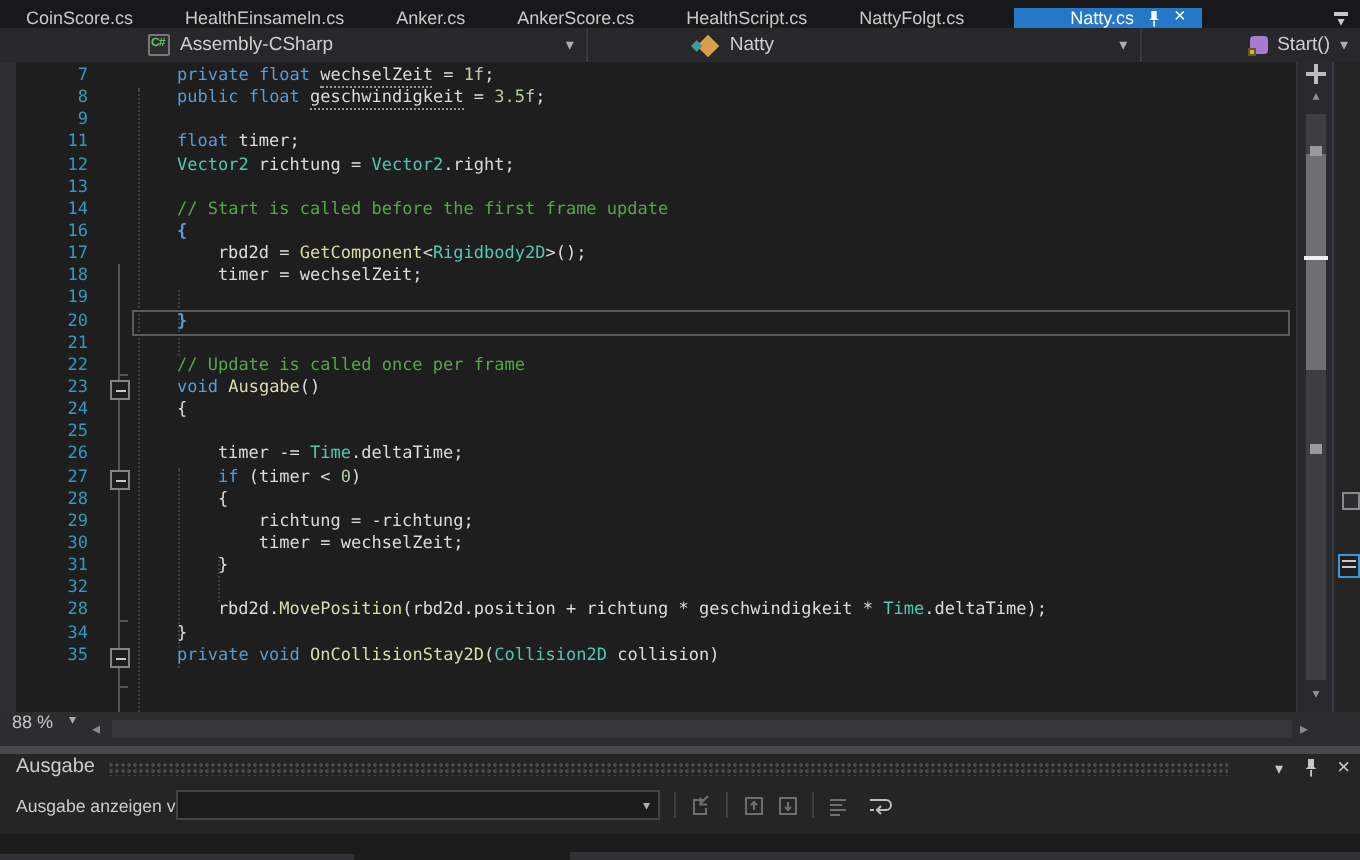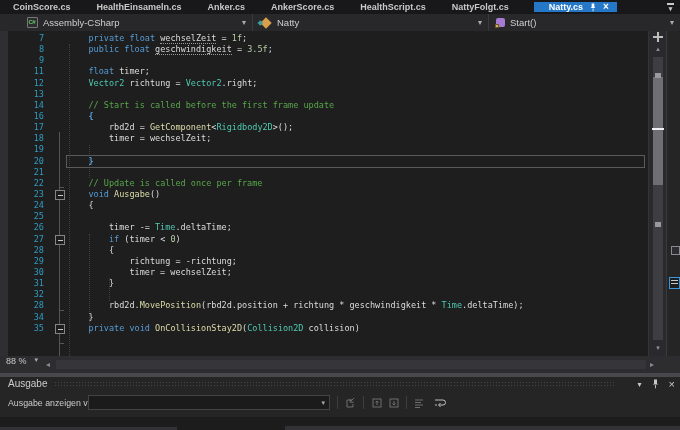--- a/index.html
+++ b/index.html
@@ -1,28 +1,28 @@
 <!DOCTYPE html>
 <html><head>
 <meta charset="utf-8">
 <style>
   html,body{margin:0;padding:0;background:#111;}
   #app{position:relative;width:680px;height:430px;background:#252526;overflow:hidden;
        font-family:"Liberation Sans",sans-serif;-webkit-font-smoothing:antialiased;}
   
-  .tabbar{position:absolute;left:0;top:0;width:680px;height:14px;background:#18181A;display:flex;align-items:center;font-weight:bold;}
+  .tabbar{position:absolute;left:0;top:0;width:680px;height:14px;background:#18181A;display:flex;align-items:flex-end;}
   .tab{display:flex;align-items:center;padding:0 13px;font-size:9px;color:#C9C9C9;white-space:nowrap;cursor:default;}
-  .tab.active{background:#2577C8;color:#fff;margin-left:12px;padding:0 8px 0 15px;gap:6px;}
+  .tab.active{background:#2577C8;color:#fff;margin-left:12px;padding:0 8px 0 28px;gap:6px;}
   .tab.active .tclose{font-size:10px;line-height:8px;color:#fff;}
   .ovf{margin-left:auto;margin-right:6px;display:flex;flex-direction:column;align-items:center;justify-content:center;color:#C8C8C8;}
   .ovf i{display:block;width:7px;height:2px;background:#C8C8C8;margin-bottom:1px;}
   .ovf span{font-size:7px;line-height:5px;}
   
   .navbar{position:absolute;left:0;top:14px;width:680px;height:17px;background:#28282B;display:flex;}
-  .nav-cell{display:flex;align-items:center;border-right:1px solid #3A3A3E;font-size:9.5px;color:#CFCFCF;gap:5px;}
+  .nav-cell{display:flex;align-items:center;border-right:1px solid #3A3A3E;font-size:9.5px;color:#CFCFCF;gap:5px;margin-left:47px;}
   .nav-cell .arrow{margin-left:auto;margin-right:6px;font-size:8px;color:#ACACAC;}
   .nc1{width:225px;padding-left:27px;}
   .nc2{width:228px;padding-left:7px;}
   .nc3{flex:1;padding-left:7px;border-right:none;}
   .proj-icon{width:11px;height:11px;background:#2D2D30;border:1px solid #777;border-radius:1px;position:relative;box-sizing:border-box;}
   .proj-icon::before{content:"C#";position:absolute;left:0.5px;top:1px;font-size:6px;font-weight:bold;color:#63C663;letter-spacing:-0.5px;}
   .class-icon{width:8px;height:8px;background:#D8A04B;transform:rotate(45deg);position:relative;margin:0 2px;}
   .class-icon::after{content:"";position:absolute;left:-2px;bottom:-2px;width:4px;height:4px;background:#3E9E9E;}
   .method-icon{width:9px;height:9px;background:#A67BD1;border-radius:2px;position:relative;}
   .method-icon::after{content:"";position:absolute;left:-1px;bottom:-1px;width:4px;height:4px;background:#D3B451;border:1px solid #6a5a20;box-sizing:border-box;}

